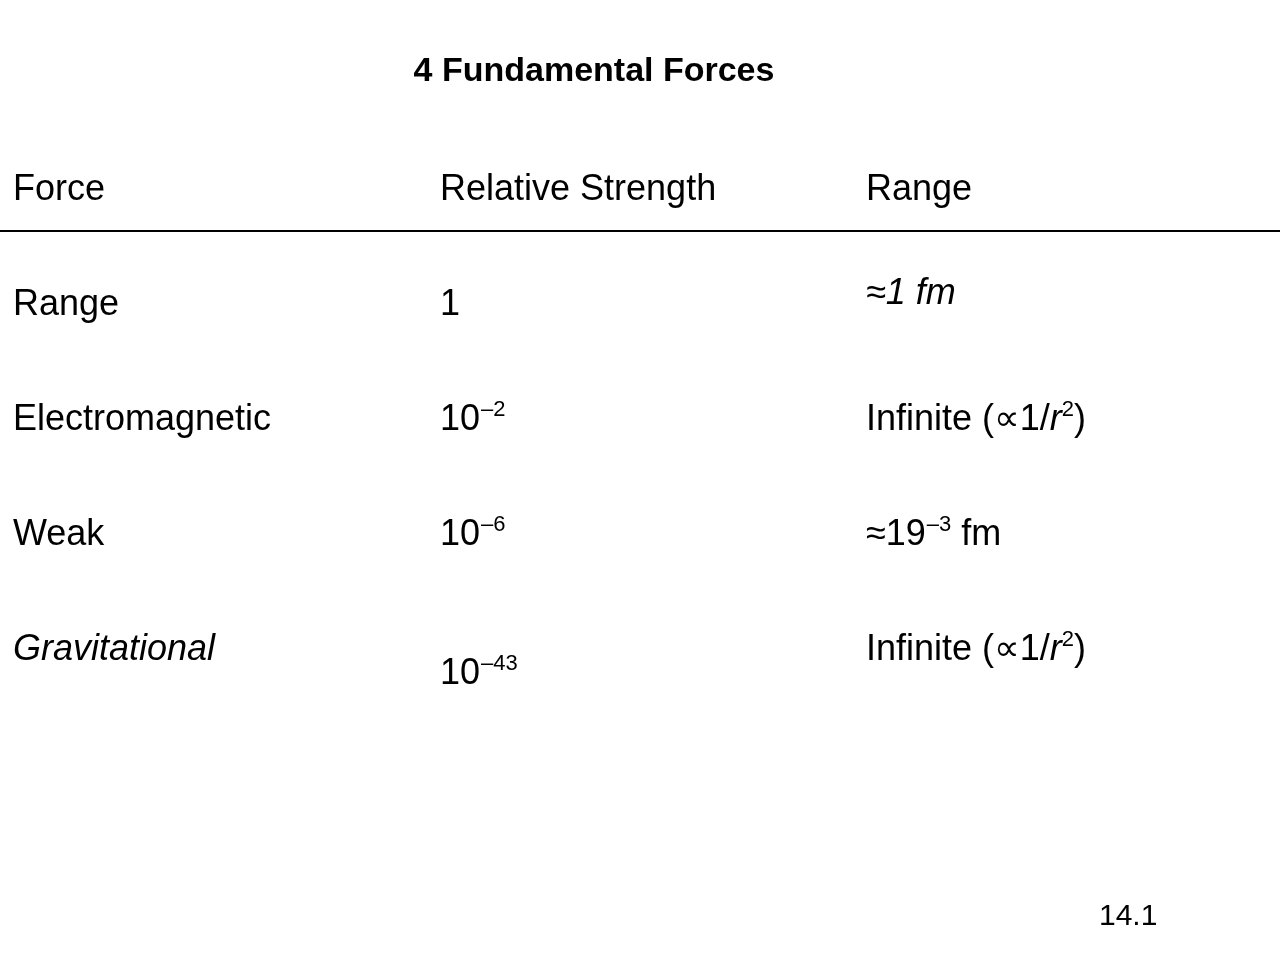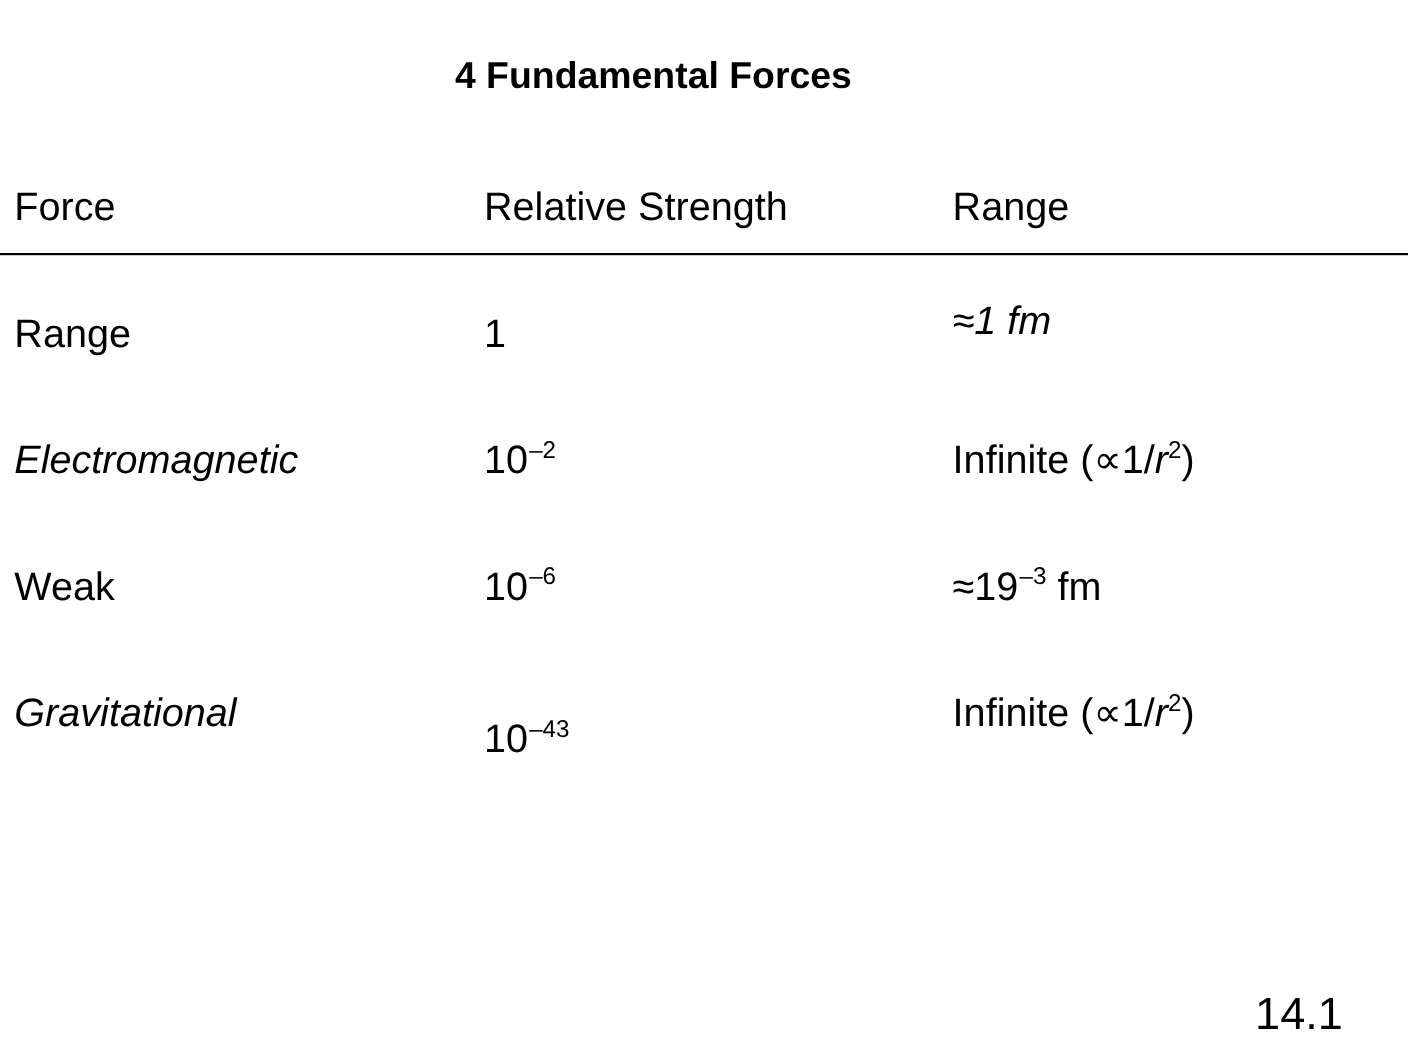--- a/index.html
+++ b/index.html
@@ -21,39 +21,39 @@
   .rule {
     position: absolute; left: 0; top: 230px; width: 1280px; height: 2px;
     background: #000000;
   }
   sup {
     font-size: 22px; vertical-align: 0; position: relative; top: -14px; margin-left: 1px;
   }
   .r-italic { font-style: italic; }
   .sup2 { font-size: 22px; position: relative; top: -14px; }
   .pagenum {
-    position: absolute; left: 1141px; top: 898px; font-size: 41px; text-align: right;
+    position: absolute; left: 1099px; top: 898px; font-size: 30px; text-align: right;
   }
 </style>
 </head>
 <body>
 
 <div class="title">4 Fundamental Forces</div>
 
 <div class="cell c0" style="top:156px;">Force</div>
 <div class="cell c1" style="top:156px;">Relative Strength</div>
 <div class="cell c2" style="top:156px;">Range</div>
 
 <div class="rule"></div>
 
 <div class="cell c0" style="top:271px;">Range</div>
 <div class="cell c1" style="top:271px;"><span>1</span></div>
 <div class="cell c2" style="top:260px;font-style:italic;"><span>≈1 fm</span></div>
 
-<div class="cell c0" style="top:386px;font-style:italic;">Electromagnetic</div>
+<div class="cell c0" style="top:386px;">Electromagnetic</div>
 <div class="cell c1" style="top:386px;"><span>10</span><sup>–2</sup></div>
 <div class="cell c2" style="top:386px;"><span>Infinite (∝1/</span><span class="r-italic">r</span><span class="sup2">2</span><span>)</span></div>
 
 <div class="cell c0" style="top:501px;text-align:center;">Weak</div>
 <div class="cell c1" style="top:501px;text-align:right;"><span>10</span><sup>–6</sup></div>
 <div class="cell c2" style="top:501px;"><span>≈19</span><sup>–3</sup><span> fm</span></div>
 
 <div class="cell c0" style="top:616px;font-style:italic;">Gravitational</div>
 <div class="cell c1" style="top:640px;"><span>10</span><sup>–43</sup></div>
 <div class="cell c2" style="top:616px;"><span>Infinite (∝1/</span><span class="r-italic">r</span><span class="sup2">2</span><span>)</span></div>

